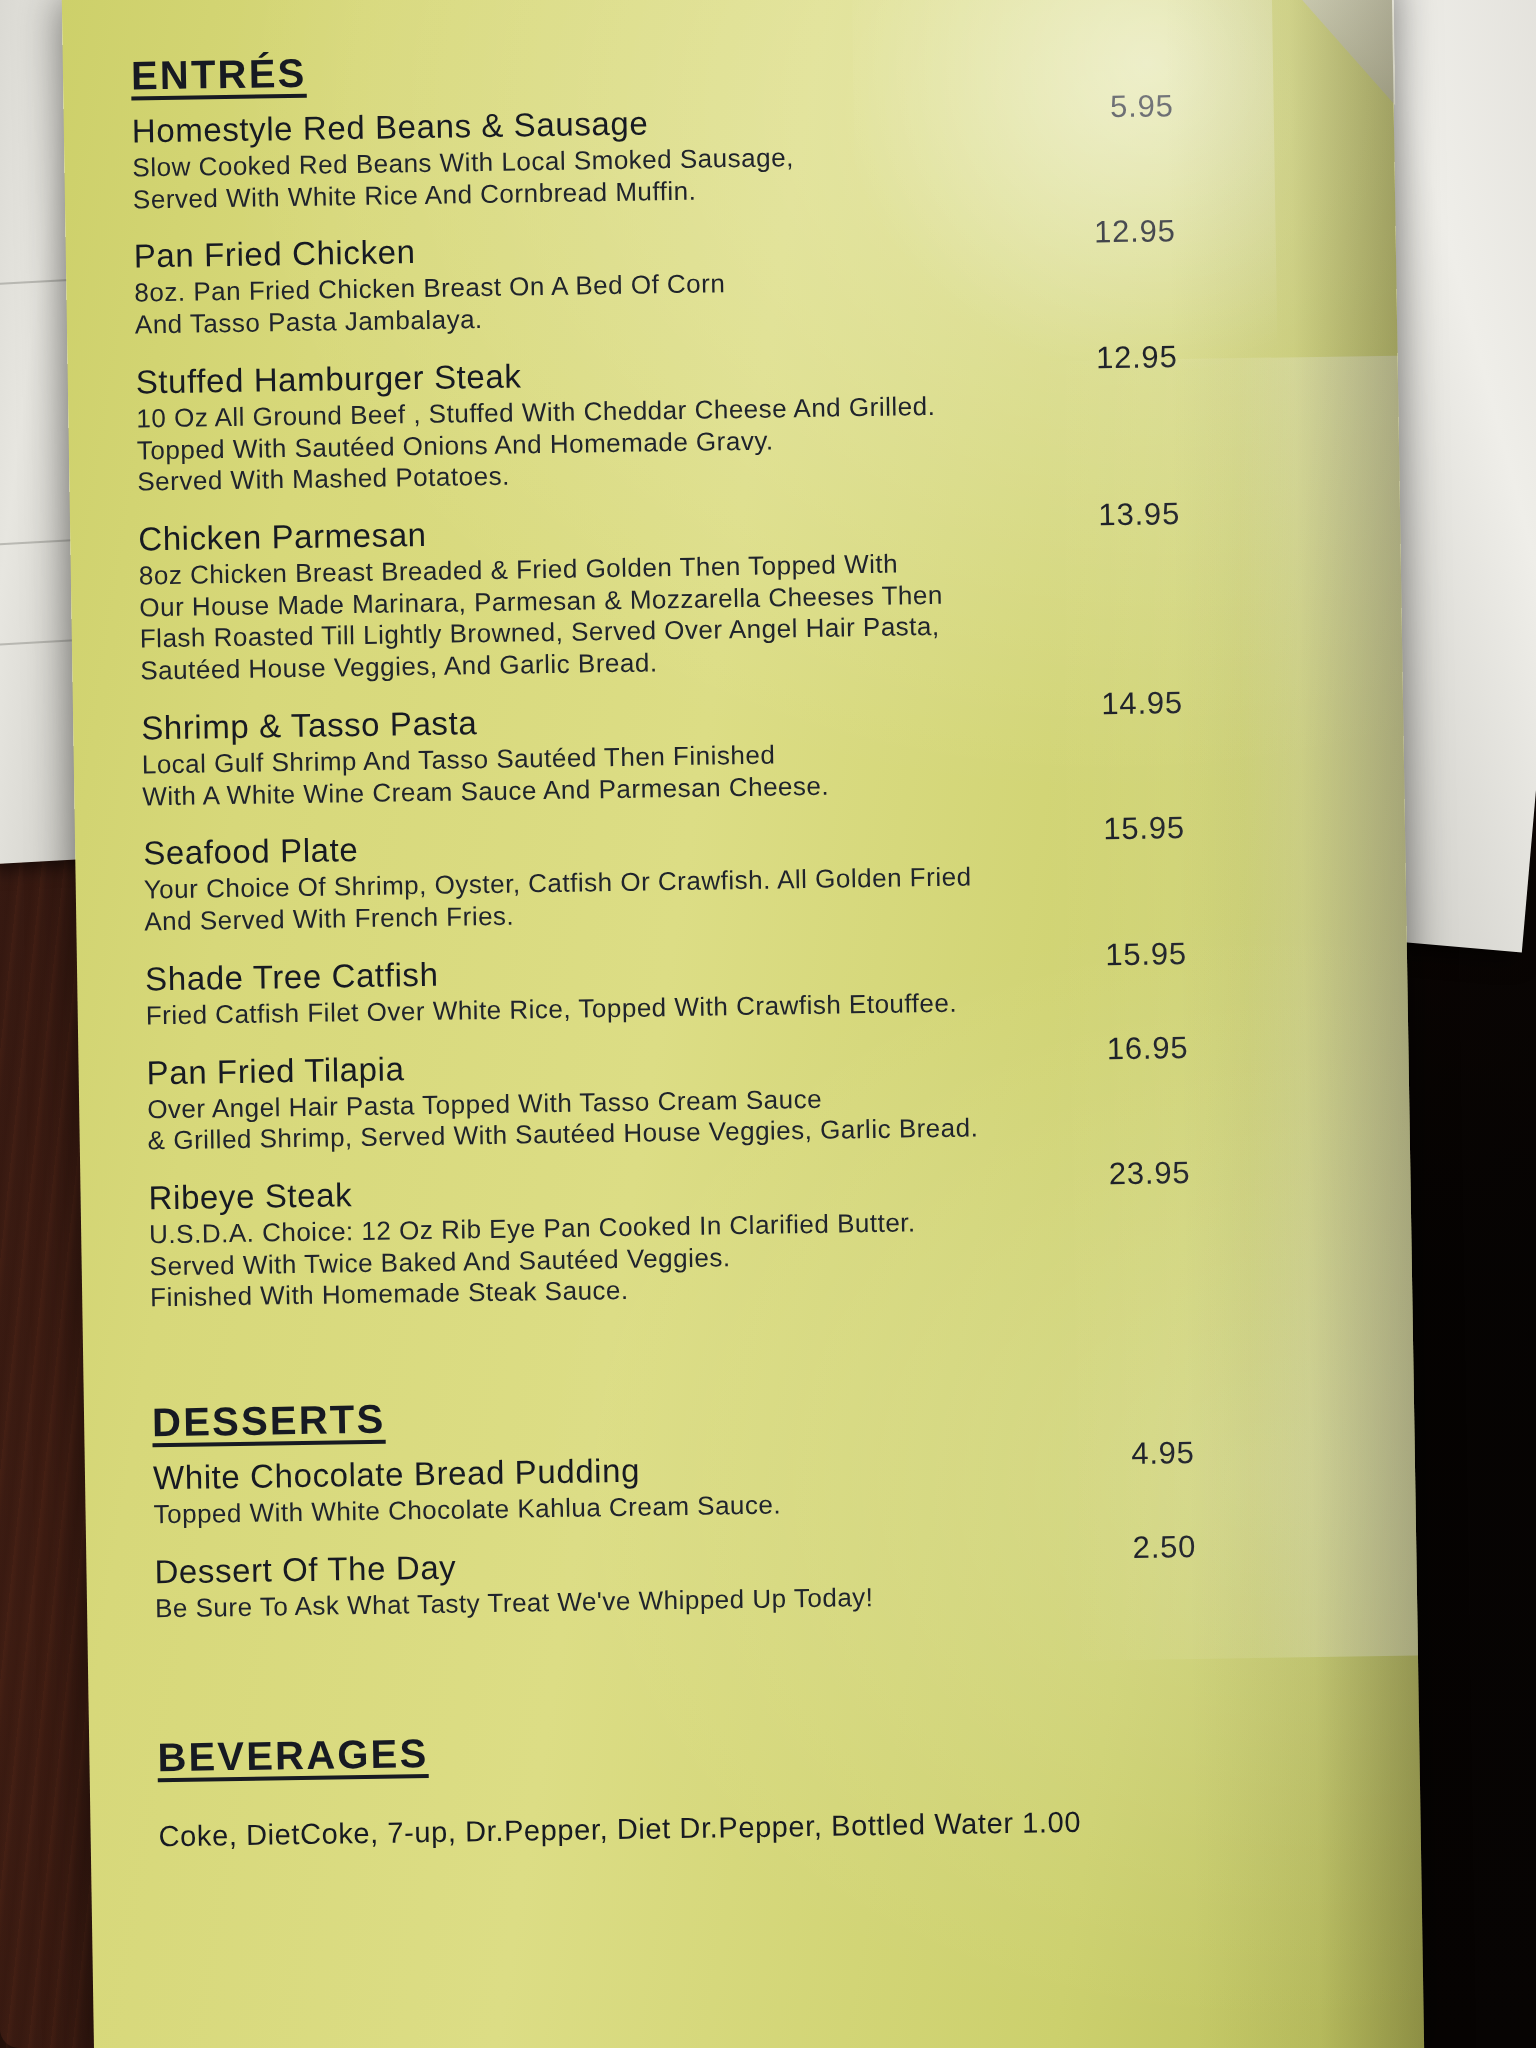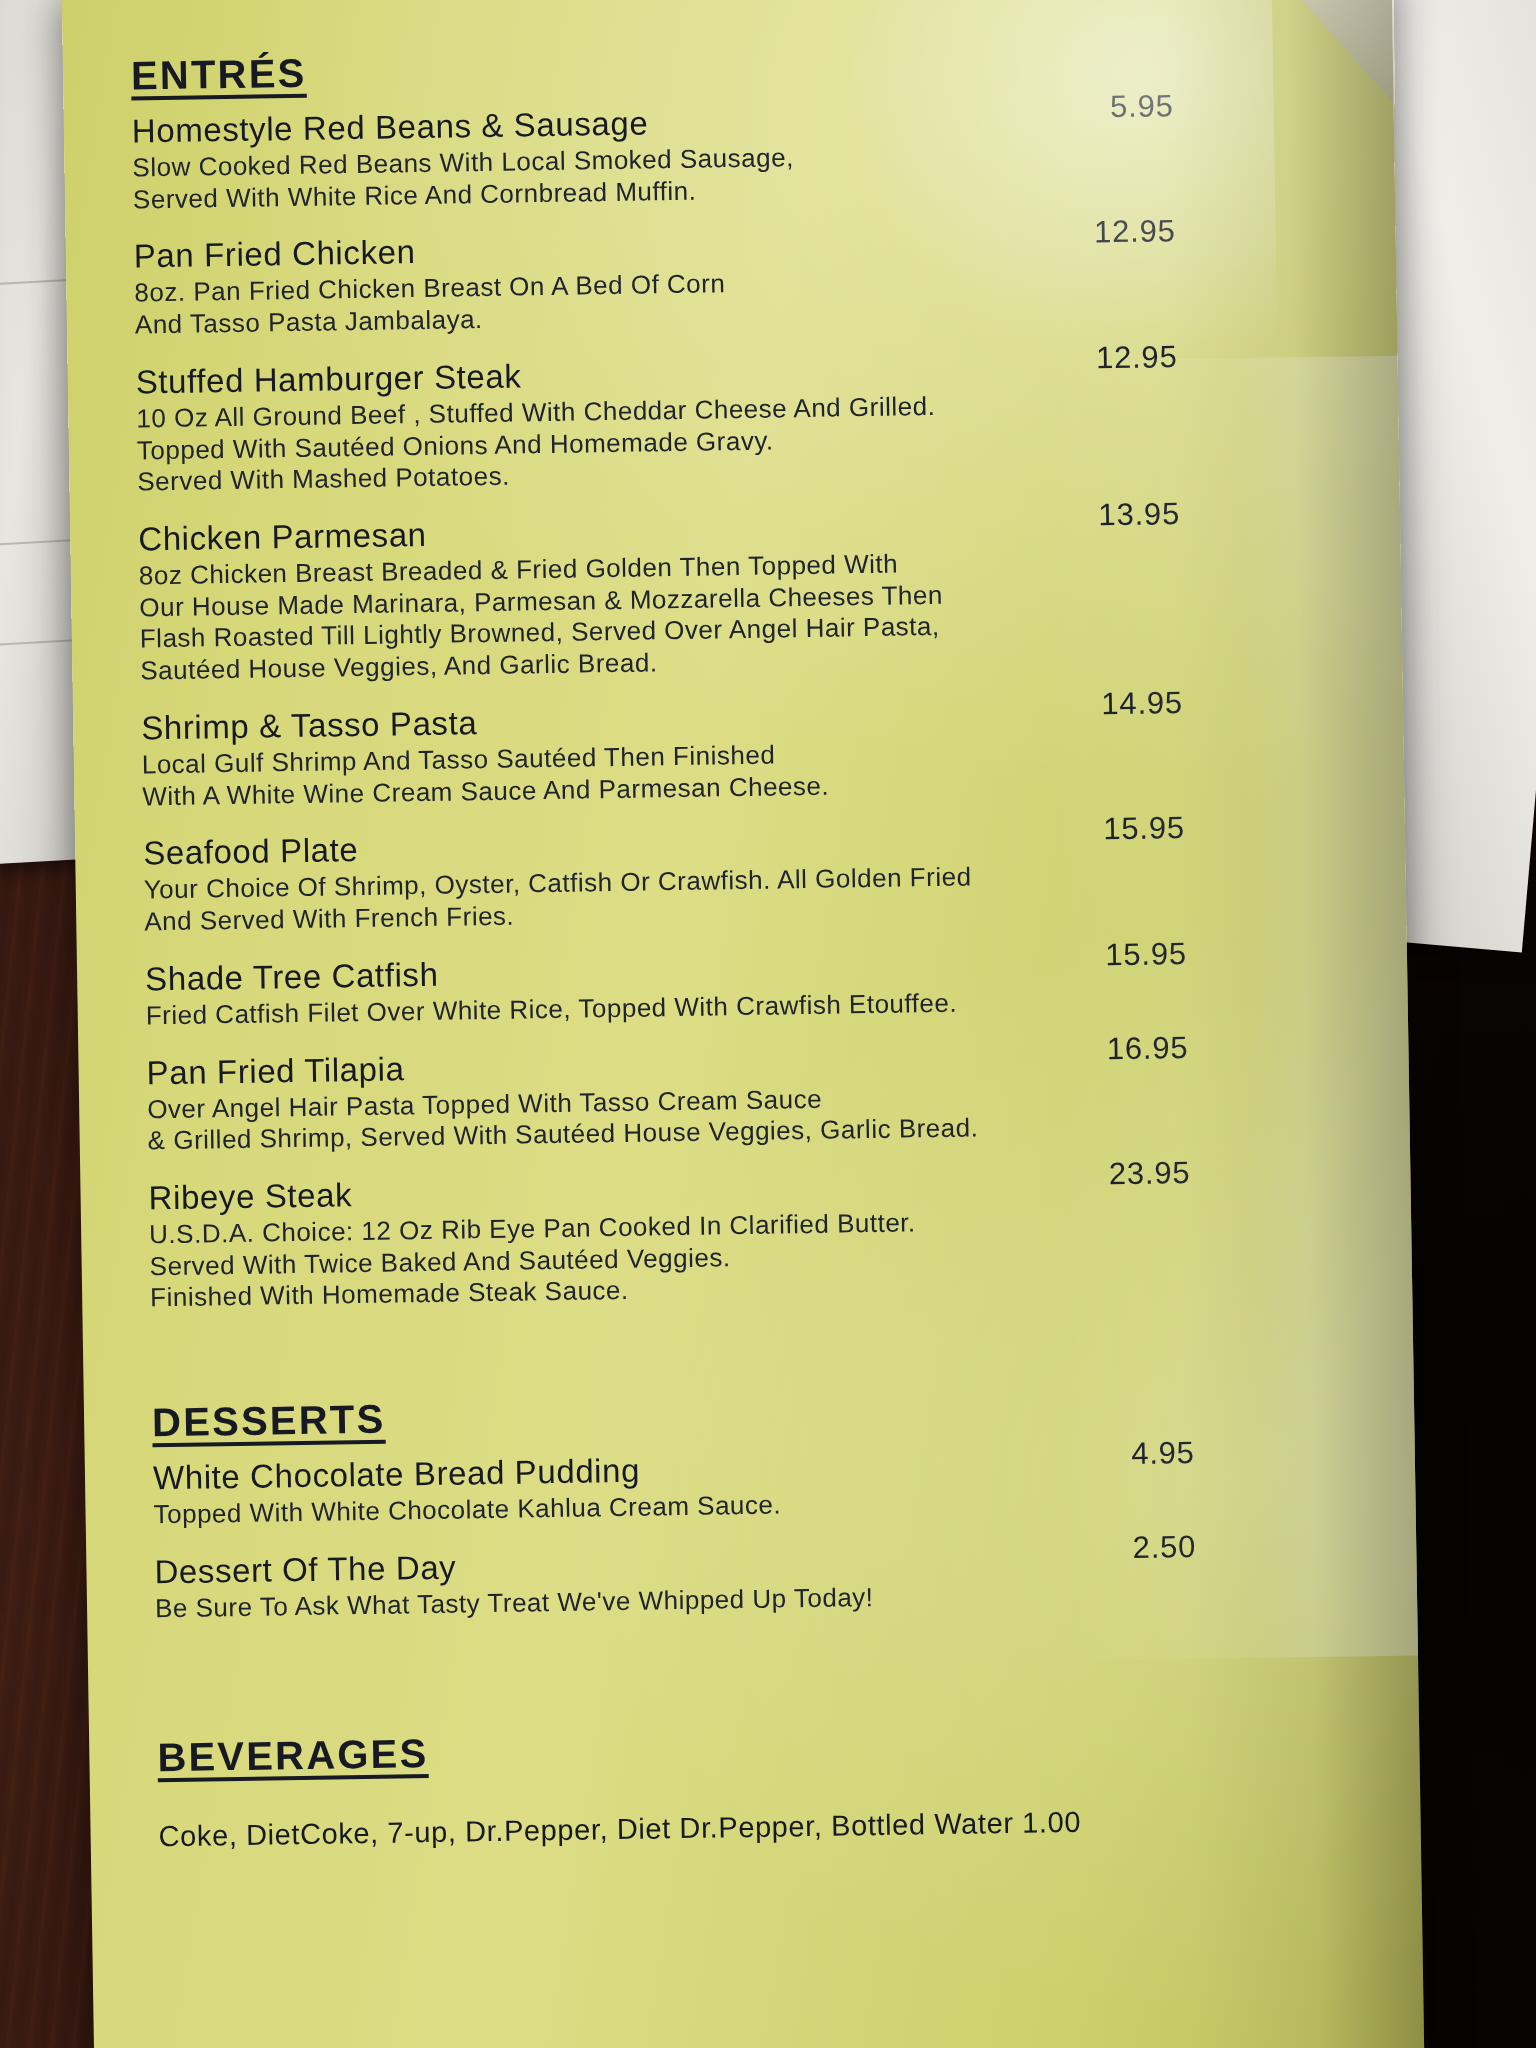--- a/index.html
+++ b/index.html
@@ -14,20 +14,21 @@
     font-family: "DejaVu Sans", sans-serif;
     position: relative;
   }
 
   
   .scene {
     position: absolute;
     inset: 0;
     background:
       linear-gradient(105deg, #2a1410 0%, #3a1b12 22%, #24110c 48%, #140a07 72%, #0c0604 100%);
+    border-radius: 19px;
   }
   .wood-grain {
     position: absolute;
     left: 0; top: 0;
     width: 180px;
     height: 2048px;
     background:
       repeating-linear-gradient(96deg,
         rgba(120,55,30,0.20) 0px,
         rgba(90,40,22,0.10) 6px,

